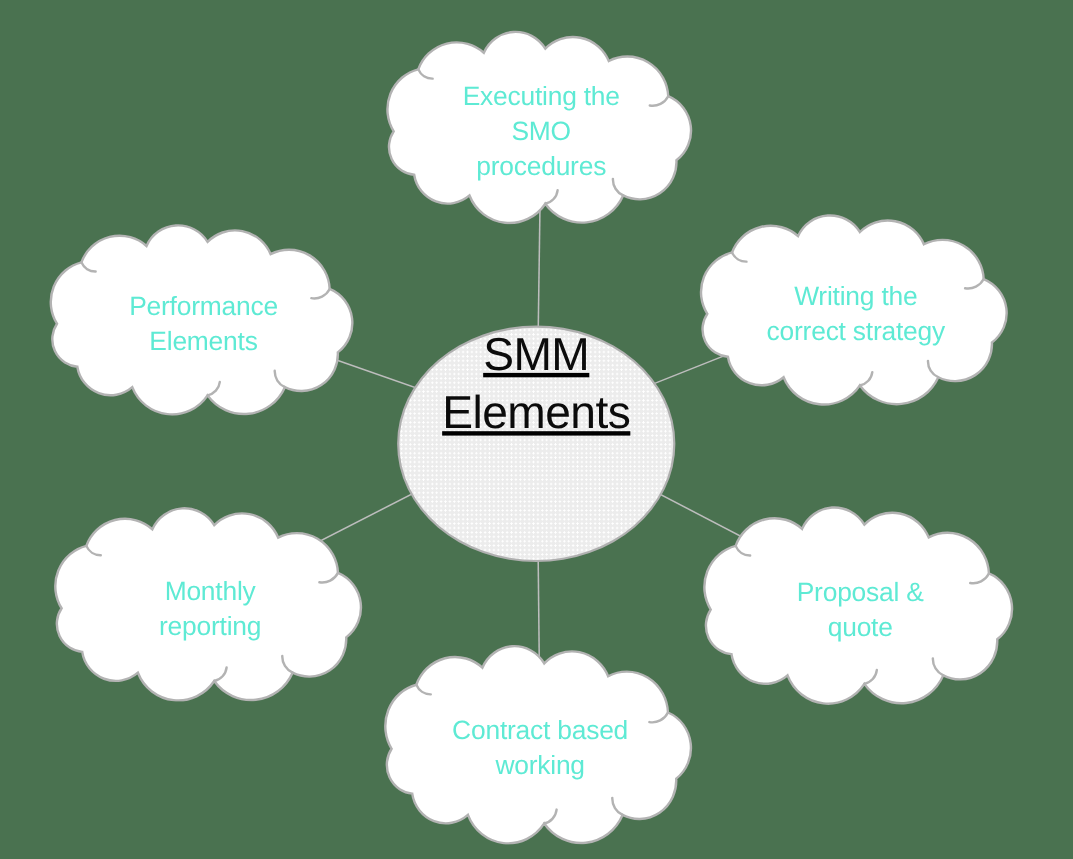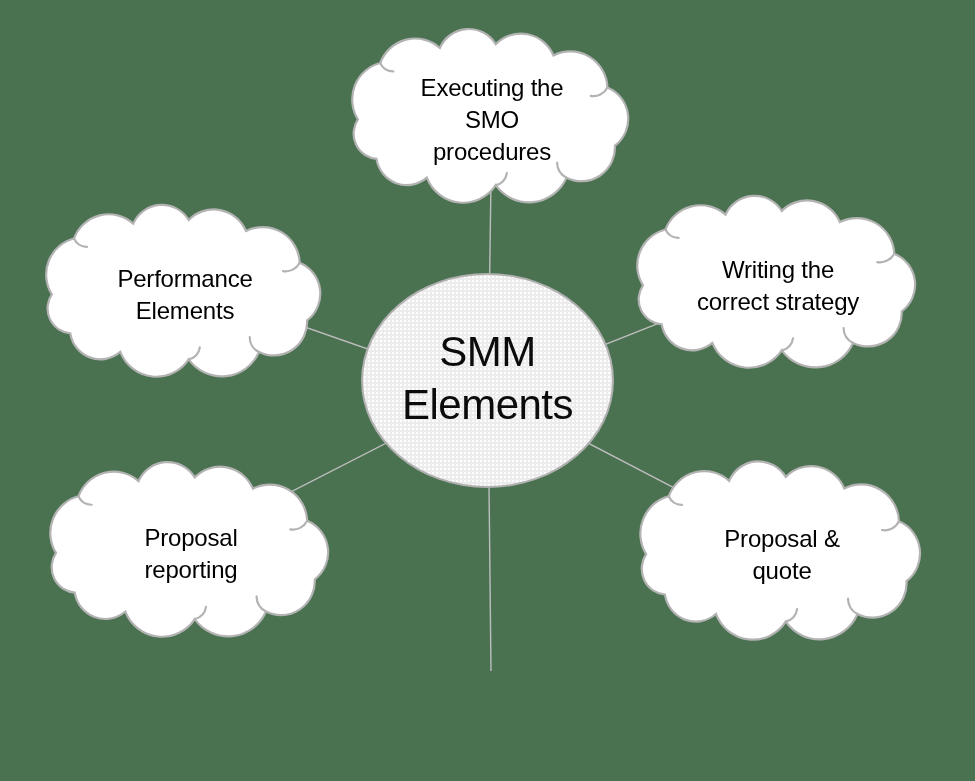--- a/index.html
+++ b/index.html
@@ -38,45 +38,46 @@
     justify-content: center;
     z-index: 3;
   }
   .cloud-label > span {
     display: block;
     white-space: pre-line;
     text-align: center;
     font-size: 24px;
     line-height: 32px;
     letter-spacing: -0.2px;
-    color: #000000;
+    color: #5eead4;
     transform: translateY(-6px);
     margin-top: 32px;
   }
   .cloud-top          { left: 343px; top: 16px;  width: 298px; height: 188px; }
   .cloud-top-right    { left: 628px; top: 183px; width: 300px; height: 186px; }
   .cloud-bottom-right { left: 631px; top: 448px; width: 302px; height: 193px; }
   .cloud-bottom       { left: 341px; top: 574px; width: 300px; height: 194px; }
   .cloud-bottom-left  { left: 41px;  top: 449px; width: 300px; height: 189px; }
   .cloud-top-left     { left: 37px;  top: 192px; width: 296px; height: 186px; }
 
   .center-ellipse {
     position: absolute;
-    left: 361px; top: 273px;
+    left: 361px; top: 296px;
     width: 253px; height: 215px;
     z-index: 4;
     box-sizing: border-box;
     border: 2.5px solid #b0b0b0;
     border-radius: 50%;
     background-color: #ececec;
     background-image: radial-gradient(circle, #ffffff 0.9px, rgba(255,255,255,0) 1.1px);
     background-size: 4px 4px;
     display: flex;
-    align-items: center;
+    align-items: flex-start;
     justify-content: center;
+    text-decoration: underline;
   }
   .center-ellipse > span {
     display: block;
     white-space: pre-line;
     text-align: center;
     font-size: 42px;
     line-height: 53px;
     letter-spacing: -0.5px;
     color: #0b0b0b;
     transform: translateY(-3px);
@@ -144,27 +145,36 @@
   <div class="cloud-node cloud-top-right">
     <svg viewBox="0 0 320 200" preserveAspectRatio="none">
         <use href="#cloud-shape"></use>
       </svg>
     <div class="cloud-label">
         <span>Writing the
 correct strategy</span>
       </div>
   </div>
 
+  <div class="cloud-node cloud-bottom">
+    <svg viewBox="0 0 320 200" preserveAspectRatio="none">
+        <use href="#cloud-shape"></use>
+      </svg>
+    <div class="cloud-label">
+        <span>Contract based
+working</span>
+      </div>
+  </div>
 
   <div class="cloud-node cloud-bottom-left">
     <svg viewBox="0 0 320 200" preserveAspectRatio="none">
         <use href="#cloud-shape"></use>
       </svg>
     <div class="cloud-label">
-        <span>Proposal
+        <span>Monthly
 reporting</span>
       </div>
   </div>
 
   <div class="cloud-node cloud-top-left">
     <svg viewBox="0 0 320 200" preserveAspectRatio="none">
         <use href="#cloud-shape"></use>
       </svg>
     <div class="cloud-label">
         <span>Performance

